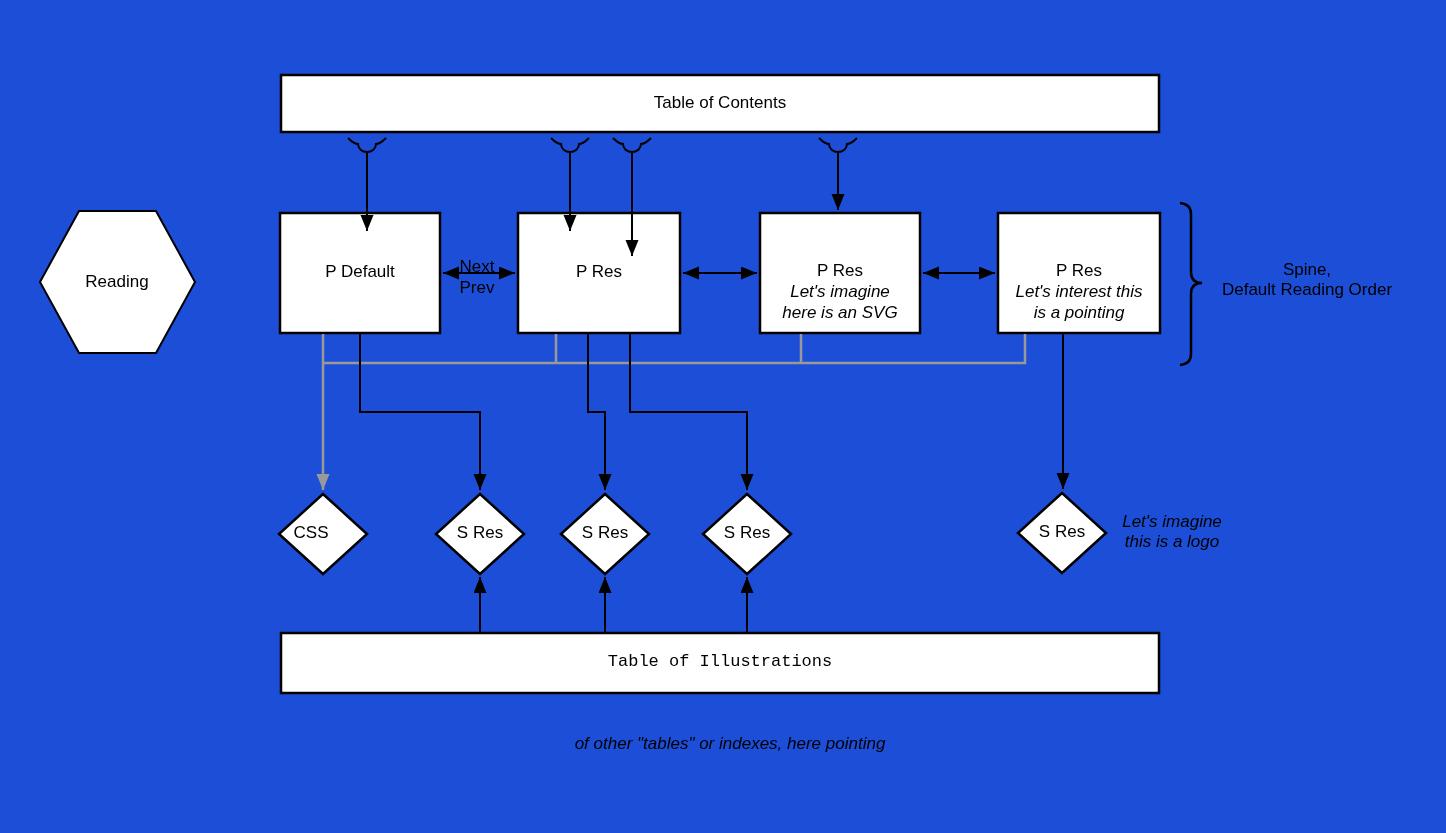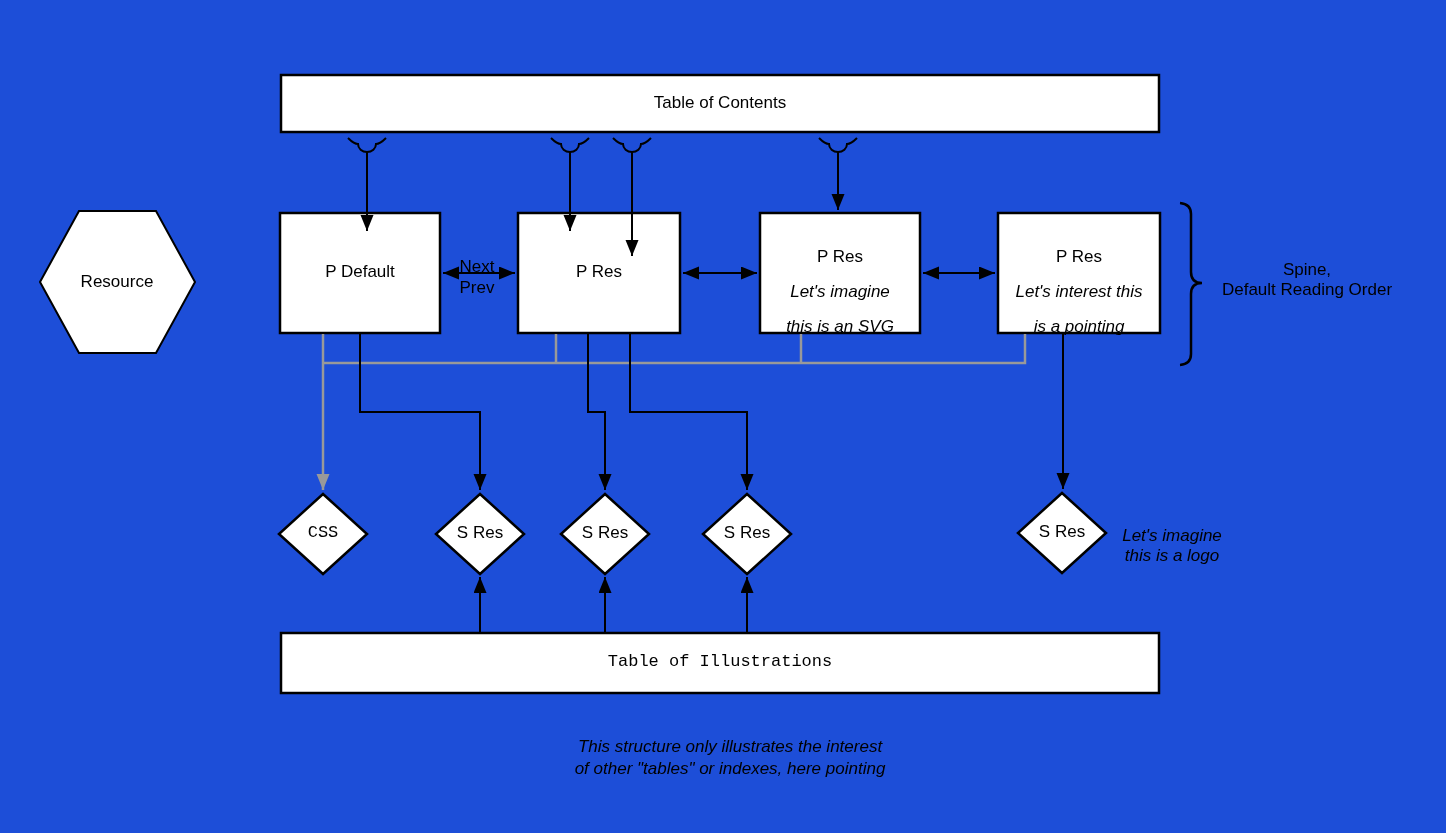--- a/index.html
+++ b/index.html
@@ -15,21 +15,21 @@
   .lbl {
     position: absolute;
     transform: translate(-50%, -50%);
     font-size: 17px;
     line-height: 20px;
     color: #000000;
     text-align: center;
     white-space: nowrap;
   }
   .lbl div { white-space: nowrap; }
-  .ital { font-style: italic; margin-top: 14px; }
+  .ital { font-style: italic; }
   .lh21 { line-height: 21px; }
   .lh22 { line-height: 22px; }
 </style>
 </head>
 <body>
 
 <div class="stage">
 
   <svg width="1446" height="833" viewBox="0 0 1446 833">
     <defs>
@@ -97,58 +97,57 @@
       <polygon points="605,494 649,534 605,574 561,534"></polygon>
       <polygon points="747,494 791,534 747,574 703,534"></polygon>
       <polygon points="1062,493 1106,533 1062,573 1018,533"></polygon>
     </g>
 
     <path d="M1180,203 Q1191,204 1191,214 L1191,272 Q1191,283 1202,283 Q1191,283 1191,294 L1191,354 Q1191,364 1180,365" fill="none" stroke="#000000" stroke-width="2.5"></path>
   </svg>
 
   <div class="lbl" style="left:720px; top:103px;">Table of Contents</div>
 
-  <div class="lbl" style="left:117px; top:282px;">Resource</div>
+  <div class="lbl" style="left:117px; top:282px;">Reading</div>
 
   <div class="lbl" style="left:360px; top:272px;">P Default</div>
   <div class="lbl" style="left:599px; top:272px;">P Res</div>
 
   <div class="lbl lh21" style="left:840px; top:291px;">
     <div>P Res</div>
     <div class="ital">Let's imagine</div>
-    <div class="ital">this is an SVG</div>
+    <div class="ital">here is an SVG</div>
   </div>
 
   <div class="lbl lh21" style="left:1079px; top:291px;">
     <div>P Res</div>
     <div class="ital">Let's interest this</div>
     <div class="ital">is a pointing</div>
   </div>
 
   <div class="lbl lh21" style="left:477px; top:241px;margin-top:36px;">
     <div>Next</div>
     <div>Prev</div>
   </div>
 
   <div class="lbl" style="left:1307px; top:280px;">
     <div>Spine,</div>
     <div>Default Reading Order</div>
   </div>
 
-  <div class="lbl" style="left:323px; top:533px;font-family:Liberation Mono, monospace;">CSS</div>
+  <div class="lbl" style="left:311px; top:533px;">CSS</div>
   <div class="lbl" style="left:480px; top:533px;">S Res</div>
   <div class="lbl" style="left:605px; top:533px;">S Res</div>
   <div class="lbl" style="left:747px; top:533px;">S Res</div>
   <div class="lbl" style="left:1062px; top:532px;">S Res</div>
 
   <div class="lbl ital" style="left:1172px; top:532px;">
     <div>Let's imagine</div>
     <div>this is a logo</div>
   </div>
 
   <div class="lbl" style="left:720px; top:662px;font-family:Liberation Mono, monospace;">Table of Illustrations</div>
 
   <div class="lbl ital lh22" style="left:730px; top:744px;">
-    <div>This structure only illustrates the interest</div>
     <div>of other "tables" or indexes, here pointing</div>
   </div>
 
 </div>
 
 </body></html>

